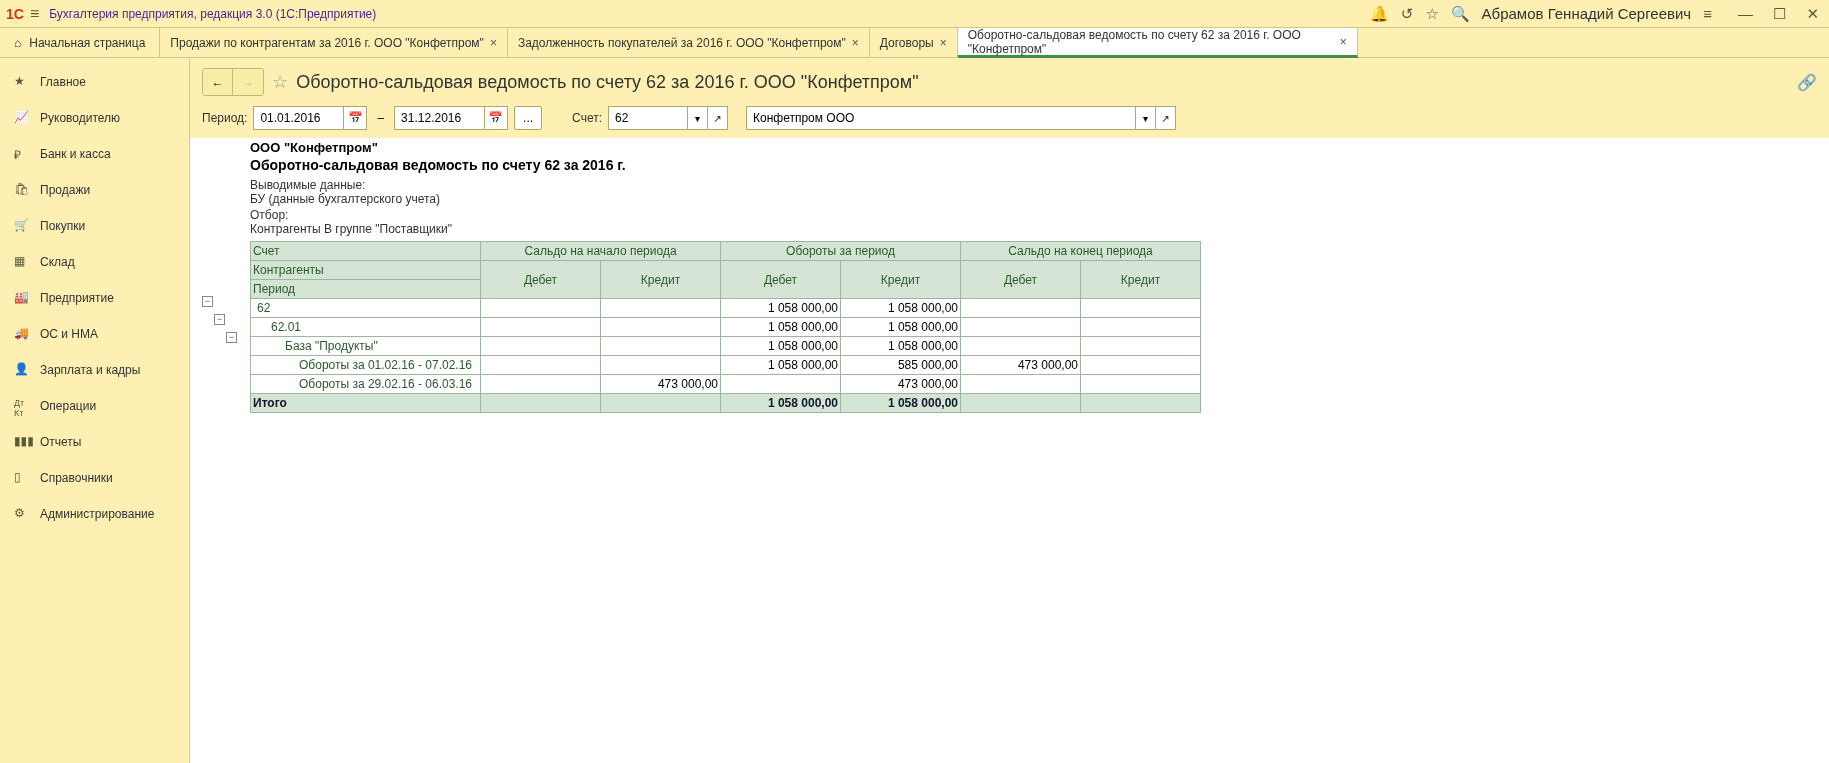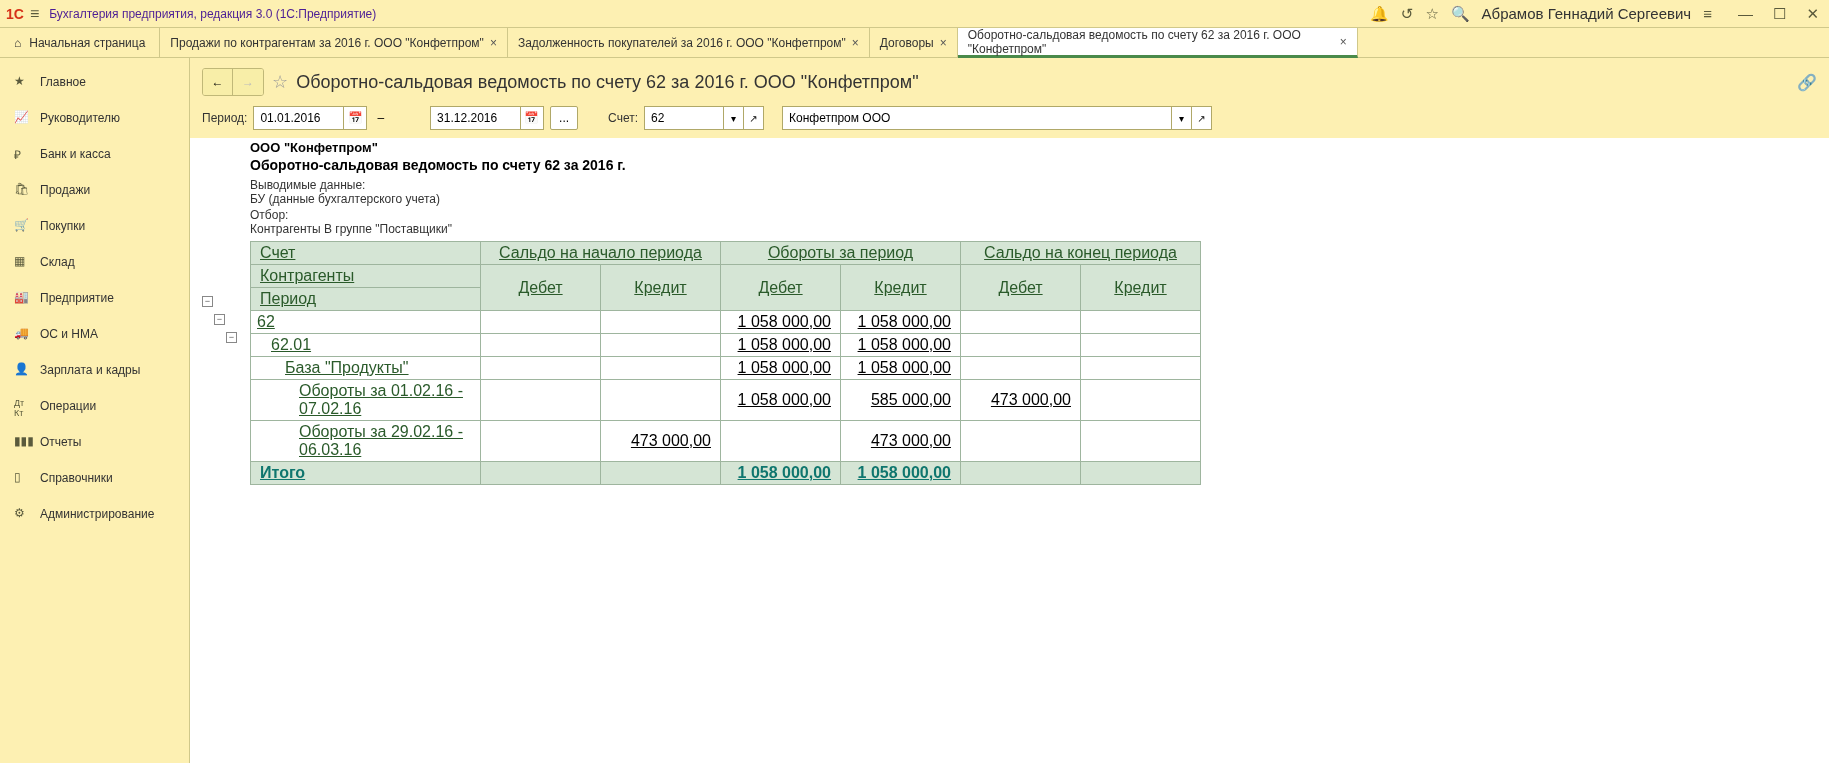--- a/index.html
+++ b/index.html
@@ -50,26 +50,26 @@
 .sum-sigma{color:#999;font-size:16px;}
 .sum-input{border:1px solid #ccc;background:#f5f5f5;padding:4px 8px;width:140px;text-align:right;height:24px;}
 .report{flex:1;overflow:auto;padding:0 0 0 12px;background:#fff;}
 .report-inner{padding:0;}
 .rh-org{font-weight:bold;padding:2px 0 0 48px;font-size:13px;}
 .rh-title{font-weight:bold;font-size:14px;padding:2px 0 4px 48px;}
 .rh-meta{display:flex;padding:1px 0 1px 48px;flex-direction:column;}
 .rh-meta-label{width:120px;color:#333;}
 .rh-meta-val{color:#333;}
 table.report-table{border-collapse:collapse;margin-left:48px;margin-top:4px;}
-table.report-table td,table.report-table th{border:1px solid #9eb59e;padding:2px 9px;font-size:16px;text-decoration:underline;}
+table.report-table td,table.report-table th{border:1px solid #9eb59e;padding:2px 2px;font-size:12px;}
 table.report-table th{background:#d5e5d5;font-weight:normal;text-align:center;color:#2a5a2a;}
 table.report-table th.hl{text-align:left;}
 .num{text-align:right;white-space:nowrap;}
 .acc-link{color:#2a5a2a;}
-.row-total td{background:#d5e5d5;font-weight:bold;color:#0f766e;}
+.row-total td{background:#d5e5d5;font-weight:bold;color:#0f172a;}
 .tree-box{width:11px;height:11px;border:1px solid #888;display:inline-flex;align-items:center;justify-content:center;font-size:9px;line-height:9px;cursor:pointer;background:#fff;color:#555;}
 .mail-icon{background:#e08030;color:#fff;padding:2px 4px;border-radius:2px;font-size:11px;}
 </style>
 </head>
 <body>
 
 <div class="titlebar">
   <span class="logo">1C</span>
   <span class="menu-icon">≡</span>
   <span class="app-title">Бухгалтерия предприятия, редакция 3.0  (1С:Предприятие)</span>
@@ -179,21 +179,21 @@
     </div>
 
     <div class="filter-row">
       <span class="lbl">Период:</span>
       <div class="input-group">
         <input type="text" style="width: 90px;" value="01.01.2016">
         <div class="igbtn">📅</div>
       </div>
       <span class="dash">–</span>
       <div class="input-group">
-        <input type="text" style="width: 90px; margin-left: 36px;" value="31.12.2016">
+        <input type="text" style="width: 90px;" value="31.12.2016">
         <div class="igbtn">📅</div>
       </div>
       <div class="more-btn">...</div>
       <span style="width:18px;"></span>
       <span class="lbl">Счет:</span>
       <div class="select-group">
         <input type="text" style="width: 80px;" value="62">
         <div class="sgbtn">▾</div>
         <div class="sgbtn">↗</div>
       </div>

